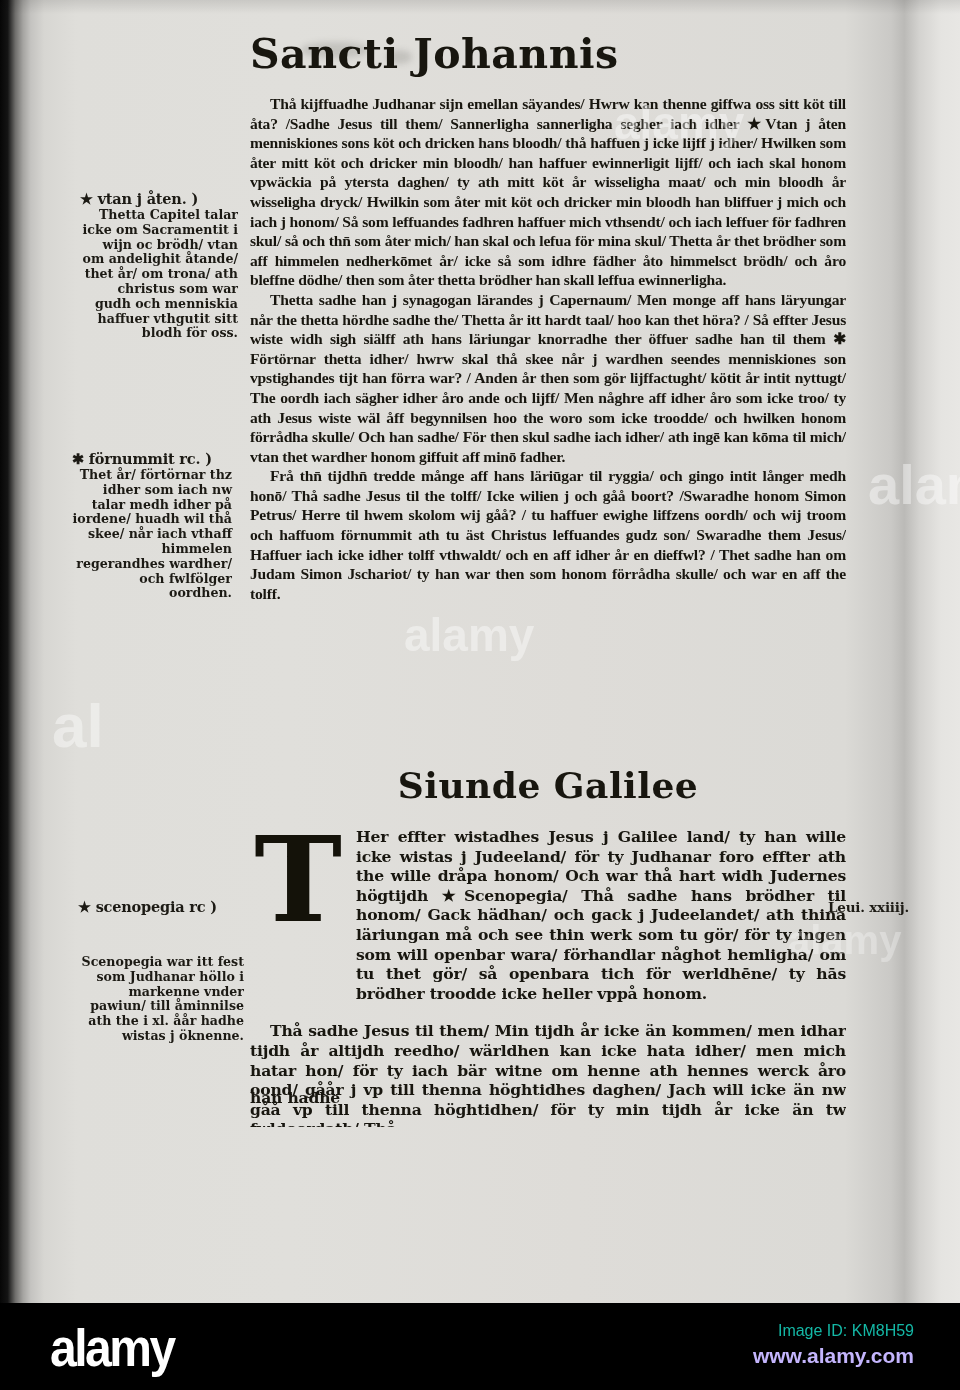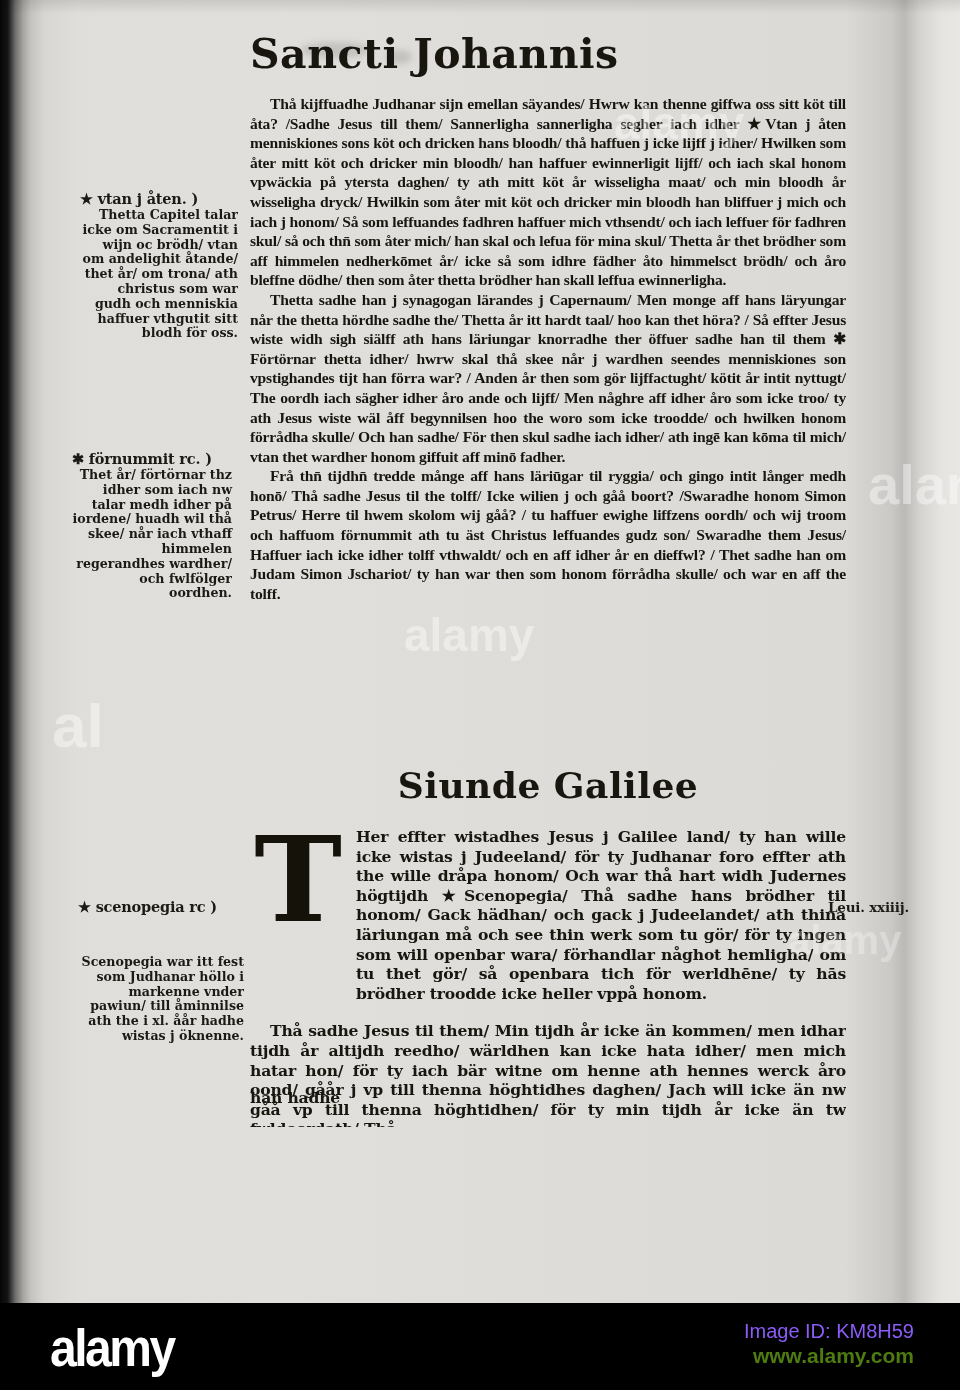--- a/index.html
+++ b/index.html
@@ -66,22 +66,22 @@
   
   .footer{
     position:absolute;left:0;top:1303px;width:960px;height:87px;background:#000;
     font-family:"Liberation Sans",sans-serif;
   }
   .footer .logo{
     position:absolute;left:50px;top:18px;color:#fff;font-size:48px;font-weight:700;
     letter-spacing:-2.5px;transform:scaleY(1.08);
   }
   .footer .meta{position:absolute;right:46px;top:16px;text-align:right;}
-  .footer .imgid{color:#8b5cf6;font-size:20px;line-height:24px;}
-  .footer .url{color:#4d7c0f;font-size:21px;font-weight:700;line-height:26px;}
+  .footer .imgid{color:#14b8a6;font-size:16px;line-height:24px;}
+  .footer .url{color:#c4b5fd;font-size:21px;font-weight:700;line-height:26px;}
 </style>
 </head>
 <body>
 
 <div id="stage">
 
   <div class="photo">
 
     <div class="smudge" style="left:300px;top:42px;width:70px;height:16px;"></div>
     <div class="smudge" style="left:386px;top:50px;width:26px;height:14px;"></div>

